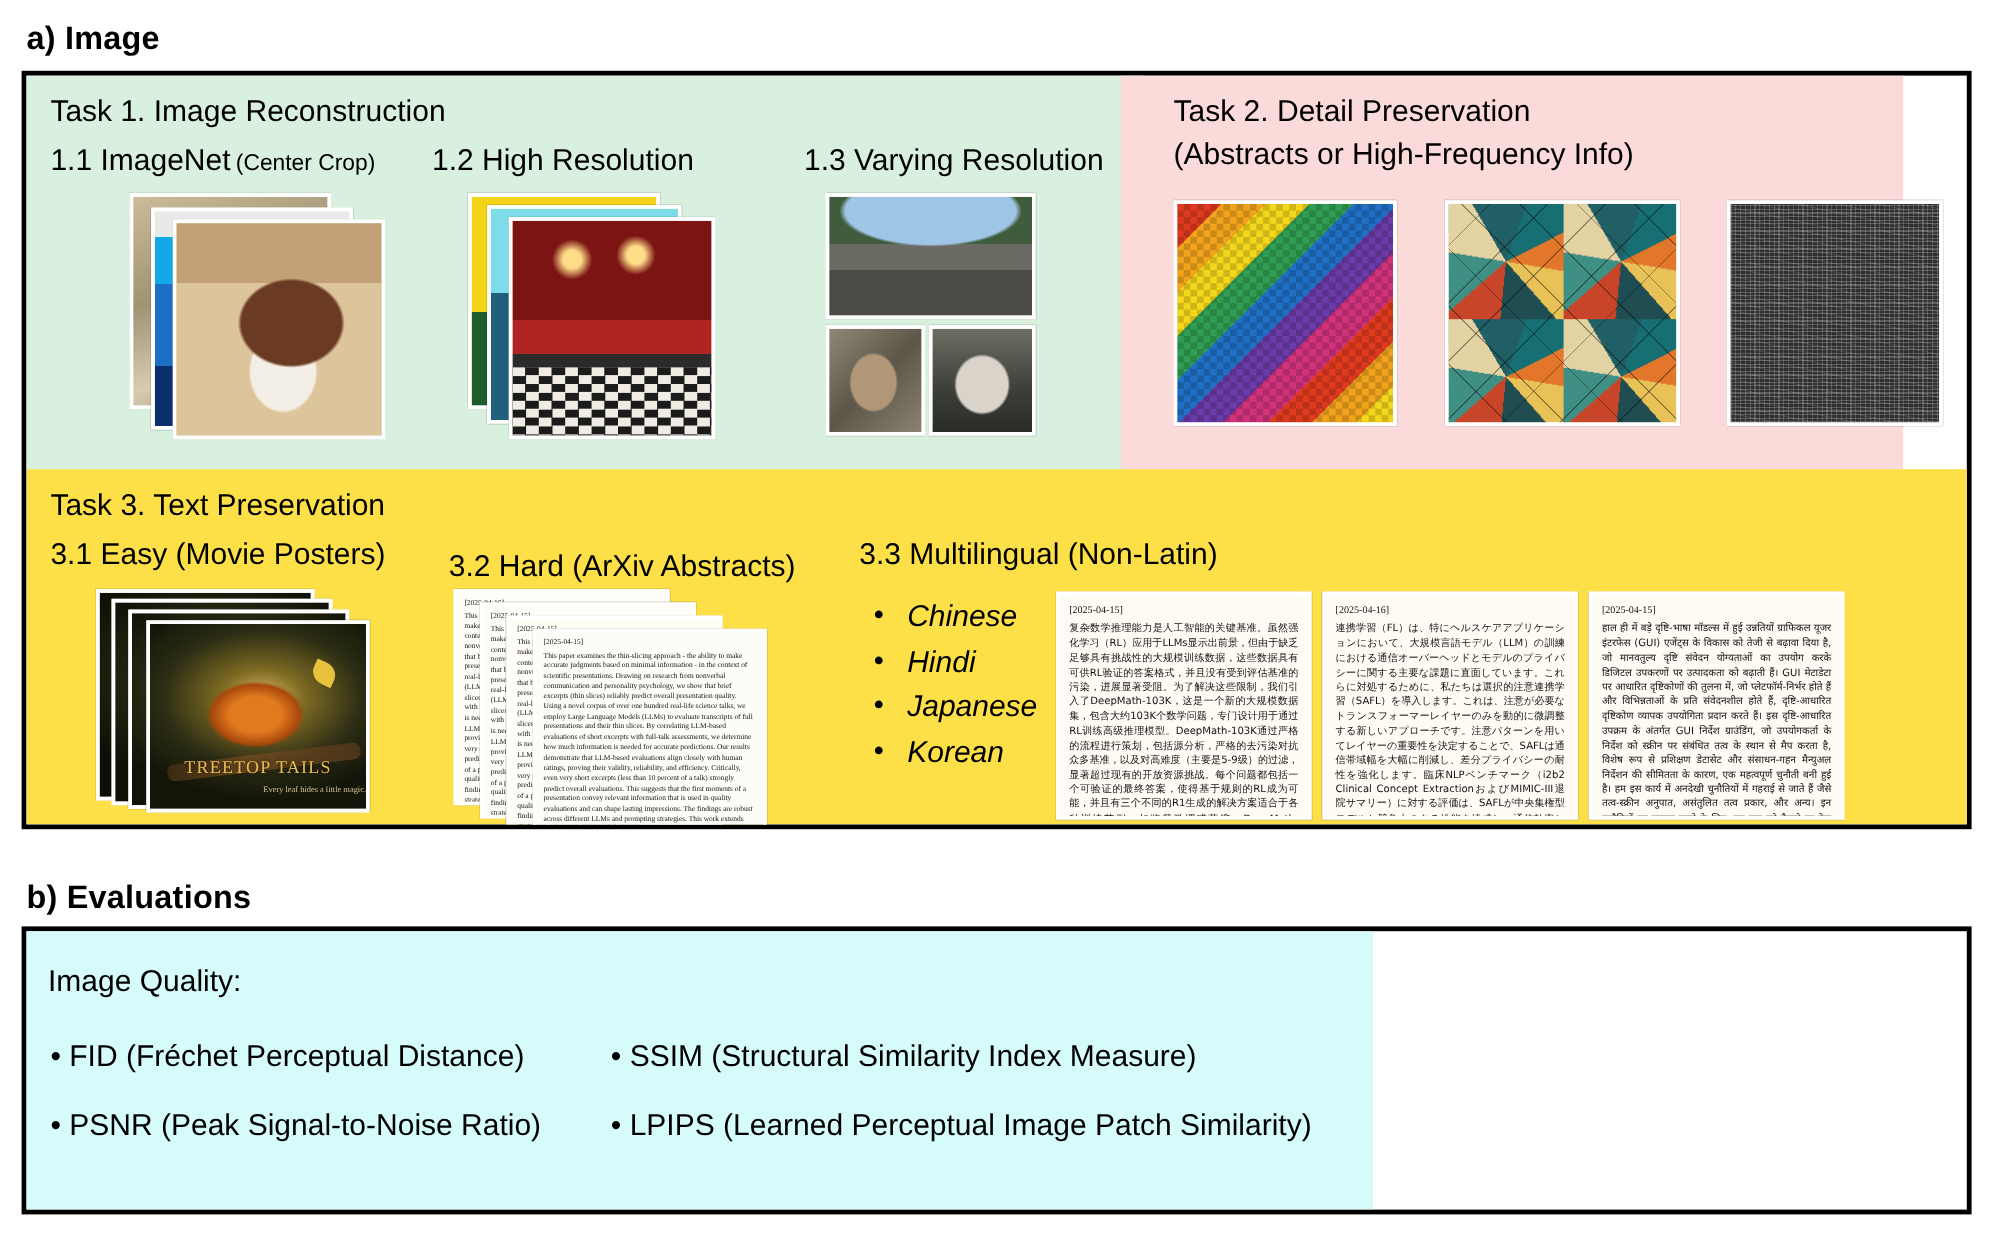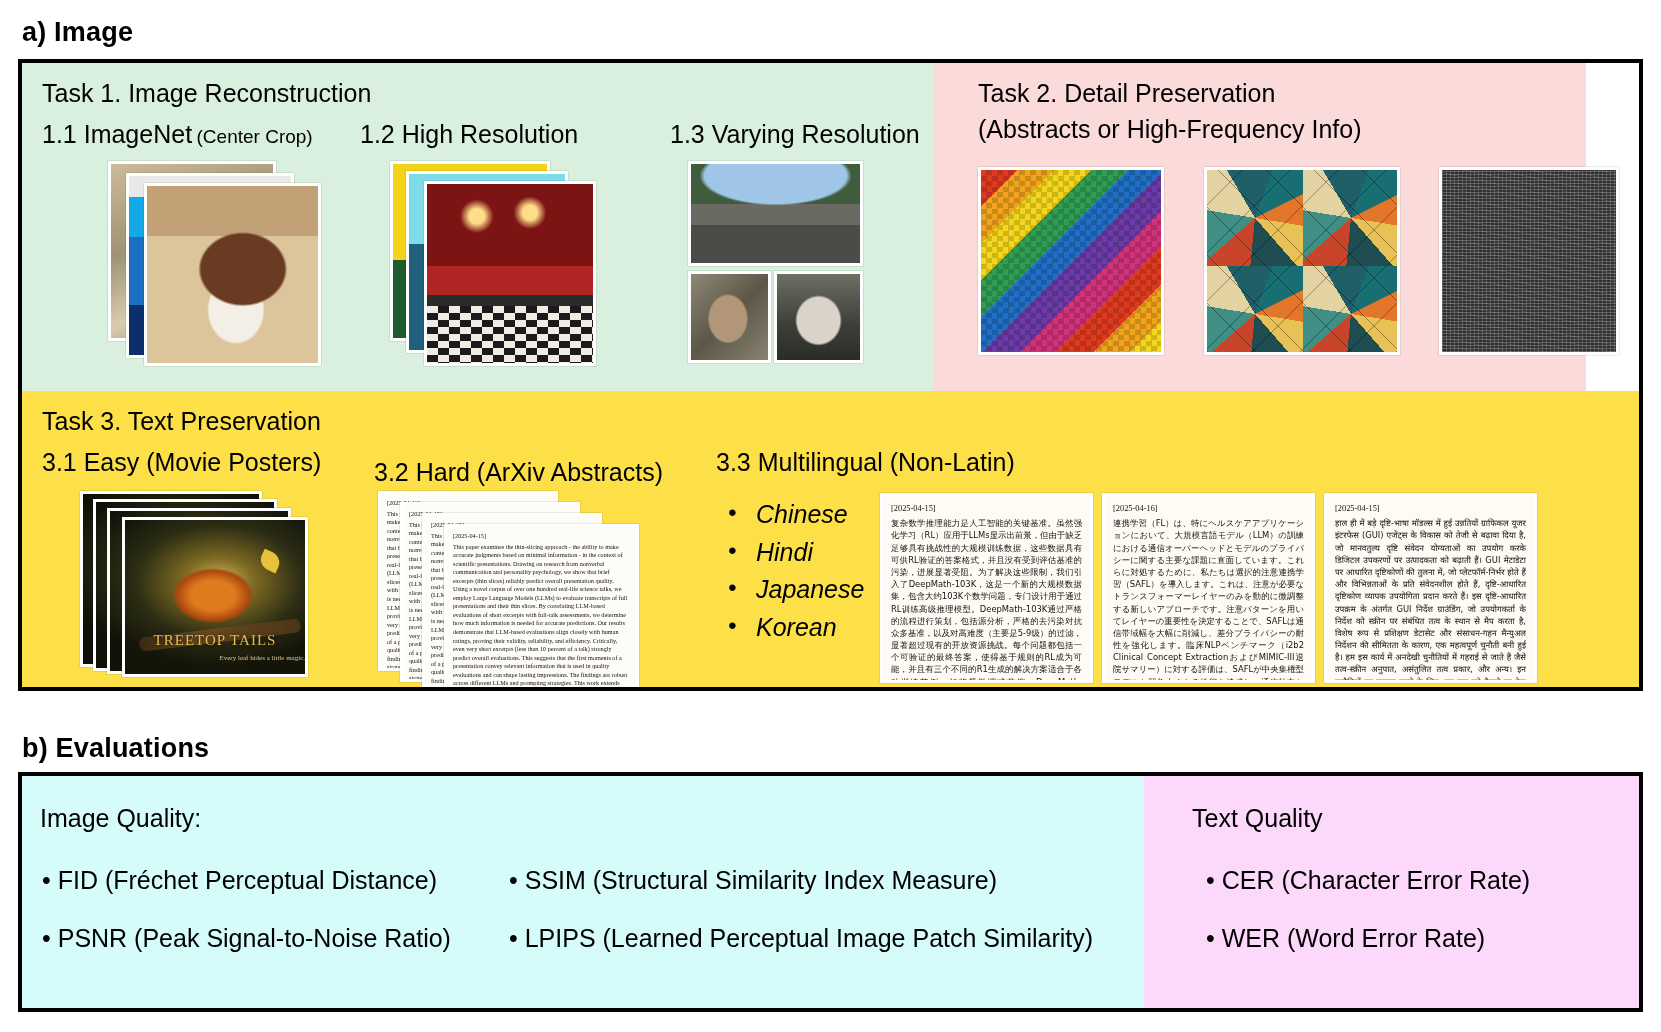--- a/index.html
+++ b/index.html
@@ -289,27 +289,15 @@
       <div class="ev-item" style="position:absolute;left:20px;top:148px;">
         <span>•</span>
         <span>PSNR (Peak Signal-to-Noise Ratio)</span>
       </div>
       <div class="ev-item" style="position:absolute;left:487px;top:148px;">
         <span>•</span>
         <span>LPIPS (Learned Perceptual Image Patch Similarity)</span>
       </div>
     </div>
 
-    <div class="tq">
-      <div class="ev-head" style="position:absolute;left:48px;top:28px;">Text Quality</div>
-
-      <div class="ev-item" style="position:absolute;left:62px;top:90px;">
-        <span>•</span>
-        <span>CER (Character Error Rate)</span>
-      </div>
-      <div class="ev-item" style="position:absolute;left:62px;top:148px;">
-        <span>•</span>
-        <span>WER (Word Error Rate)</span>
-      </div>
-    </div>
   </div>
 
 </div>
 
 </body></html>

